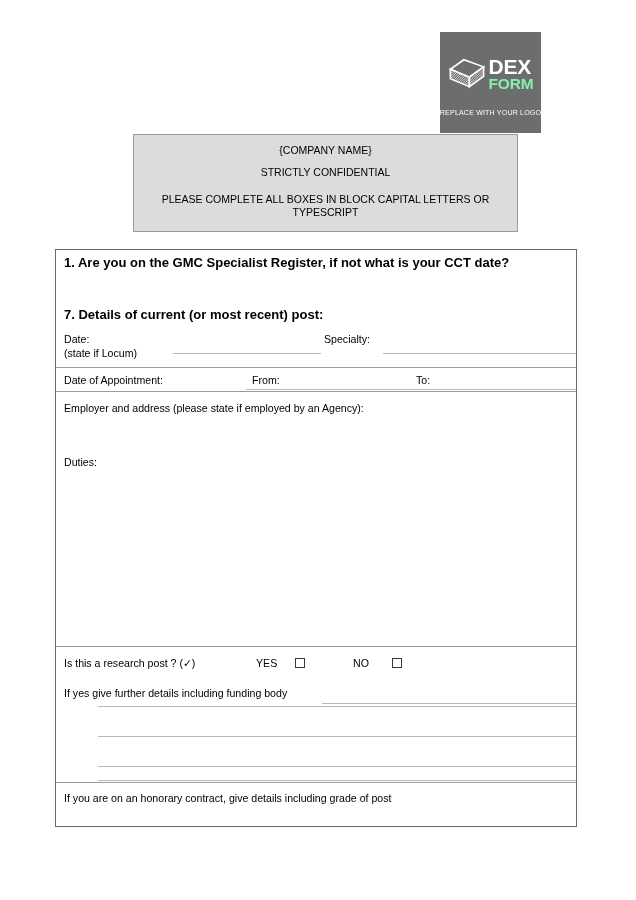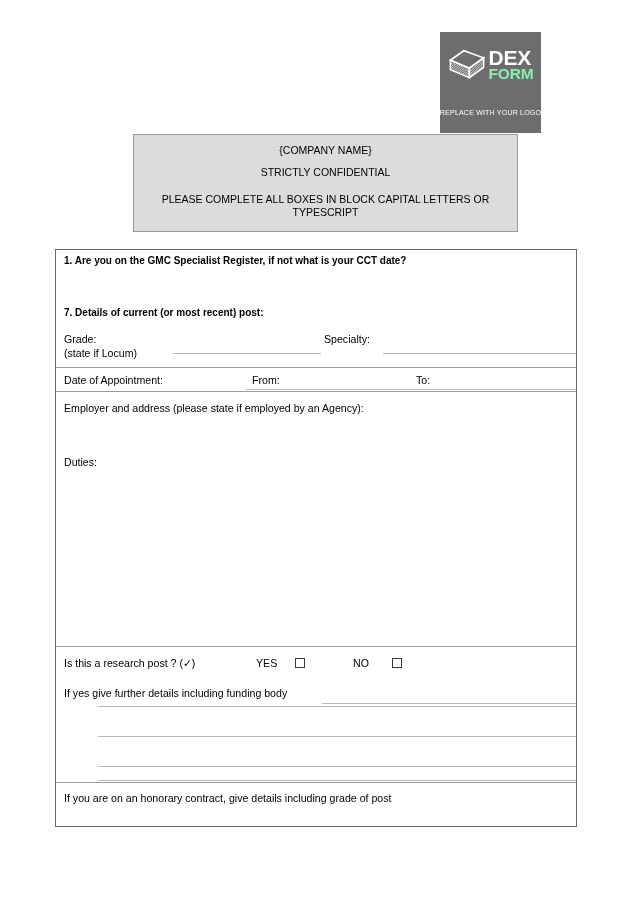--- a/index.html
+++ b/index.html
@@ -26,20 +26,21 @@
     background: #6d6d6d;
     display: flex;
     flex-direction: column;
     align-items: center;
     justify-content: flex-start;
     box-sizing: border-box;
     padding-top: 16px;
   }
   .logo-main {
     display: flex;
+    align-items: center;
     justify-content: center;
     width: 100%;
     height: 52px;
   }
   .logo-icon {
     width: 38px;
     height: 34px;
     flex: 0 0 auto;
     margin-right: 3px;
   }
@@ -95,21 +96,21 @@
     height: 578px;
     border: 1.3px solid #6a6a6a;
     box-sizing: border-box;
     background: #ffffff;
   }
   .fb-inner { position: absolute; inset: 0; }
 
   .q {
     position: absolute;
     font-weight: bold;
-    font-size: 10px;
+    font-size: 13px;
     line-height: 1.33;
   }
   .q1 { left: 8px; top: 4px; }
   .q1 .sub { display: block; padding-left: 12px; }
   .q2 { left: 8px; top: 56px; }
 
   .lbl {
     position: absolute;
     font-size: 10.6px;
     line-height: 1.32;
@@ -191,21 +192,21 @@
 <div class="form-box">
   <div class="fb-inner">
 
     <div class="q q1">
       <span>1. Are you on the GMC Specialist Register, if not what is your CCT date?</span>
     </div>
 
     <div class="q q2">7. Details of current (or most recent) post:</div>
 
     <div class="lbl grade">
-      <span>Grade:</span><br>
+      <span>Date:</span><br>
       <span>(state if Locum)</span>
     </div>
     <div class="lbl specialty">Specialty:</div>
 
     <div class="rule r-grade"></div>
     <div class="rule r-specialty"></div>
 
     <div class="rule-dark r-divider1"></div>
 
     <div class="lbl dateappt">Date of Appointment:</div>

